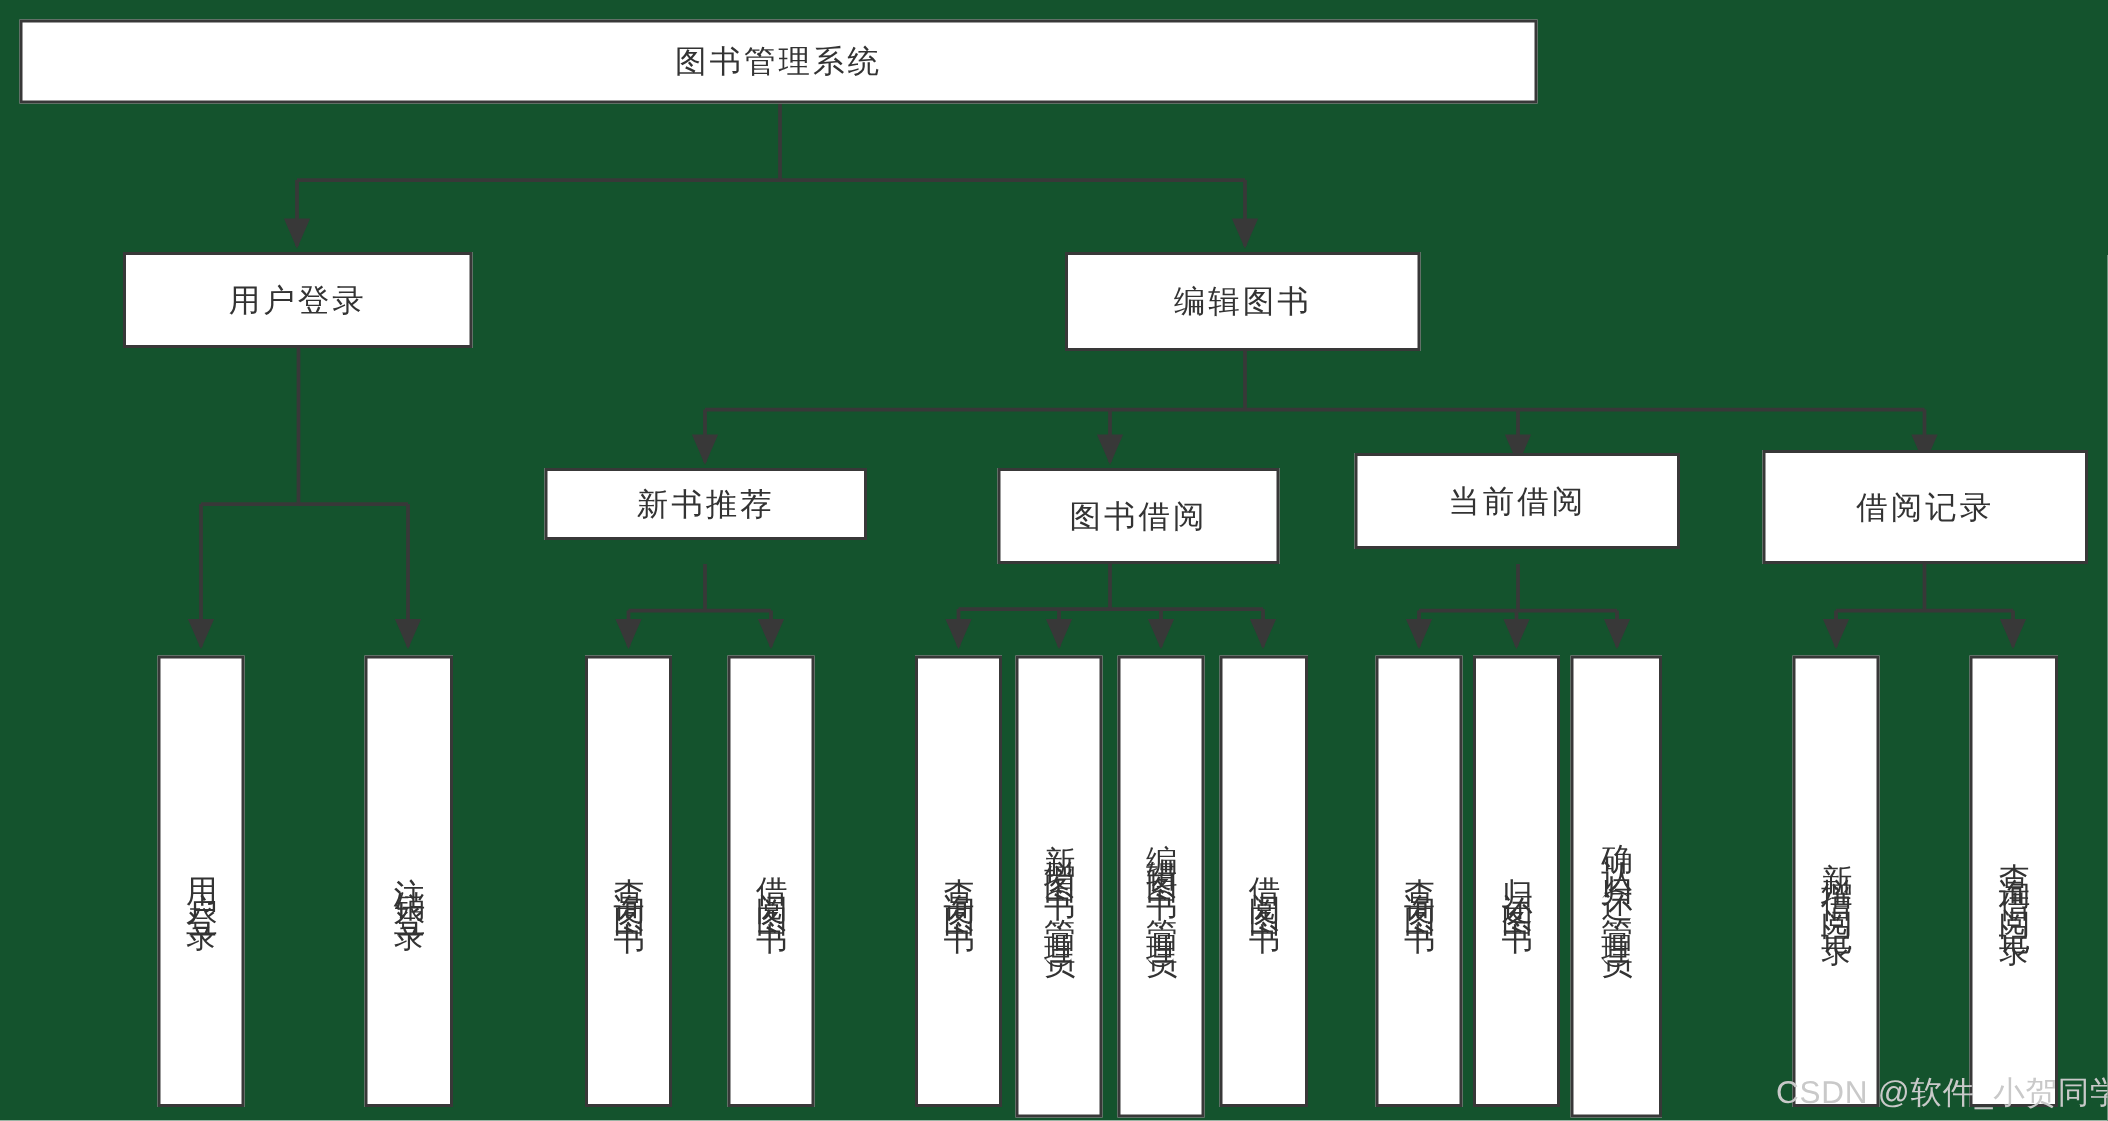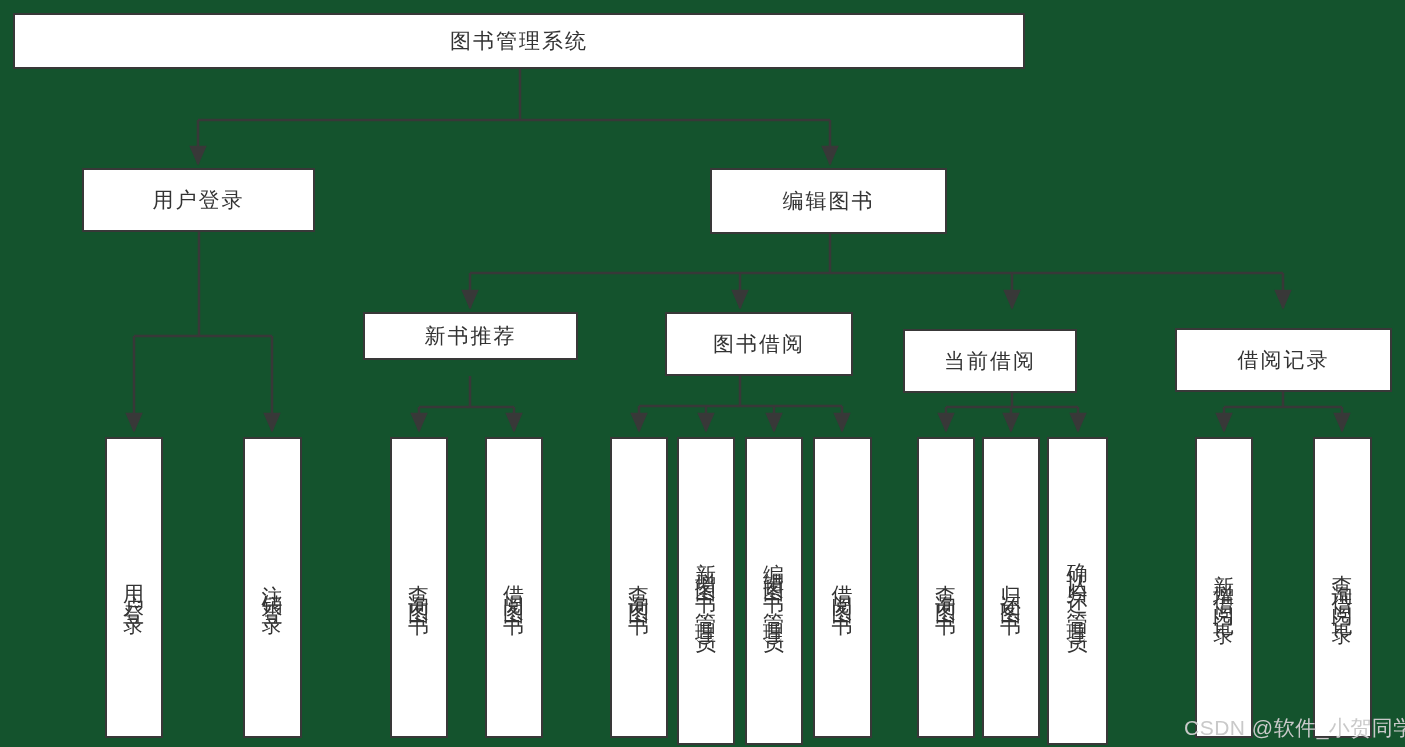--- a/index.html
+++ b/index.html
@@ -105,24 +105,24 @@
   <div class="box" style="left:710px;top:168px;width:237px;height:66px">
     <span>编辑图书</span>
   </div>
 
   <div class="box" style="left:363px;top:312px;width:215px;height:48px">
     <span>新书推荐</span>
   </div>
   <div class="box" style="left:665px;top:312px;width:188px;height:64px">
     <span>图书借阅</span>
   </div>
-  <div class="box" style="left:903px;top:329px;width:174px;height:64px">
+  <div class="box" style="left:903px;top:302px;width:217px;height:64px">
     <span>当前借阅</span>
   </div>
-  <div class="box" style="left:1175px;top:328px;width:217px;height:64px">
+  <div class="box" style="left:1175px;top:300px;width:217px;height:76px">
     <span>借阅记录</span>
   </div>
 
   <div class="box v" style="left:105px;top:437px;width:58px;height:301px">
     <span>用户登录</span>
   </div>
   <div class="box v" style="left:243px;top:437px;width:59px;height:301px">
     <span>注销登录</span>
   </div>
 

